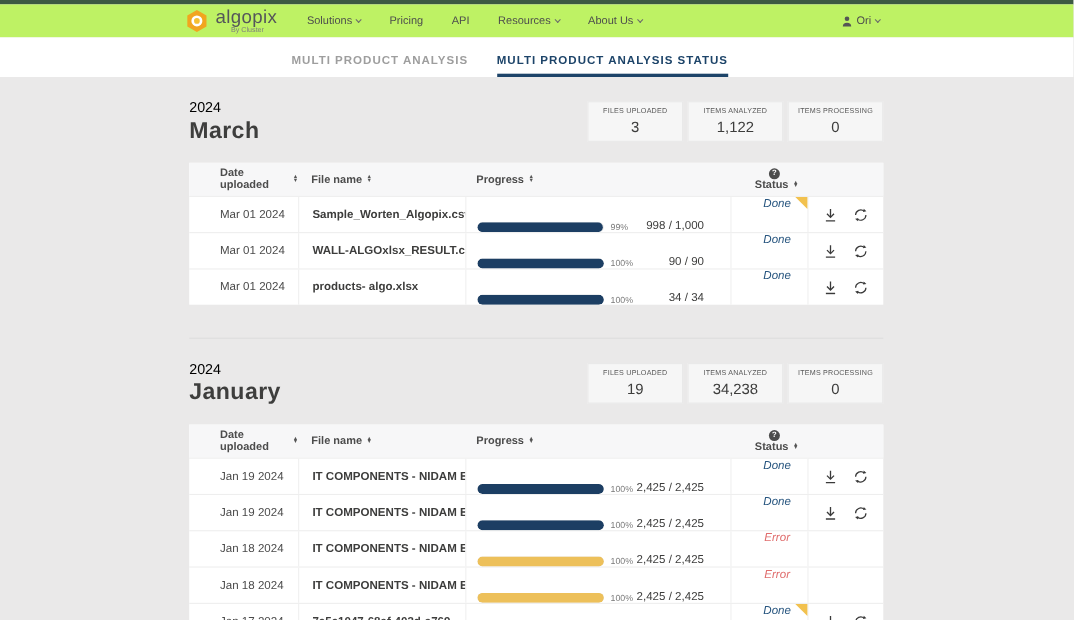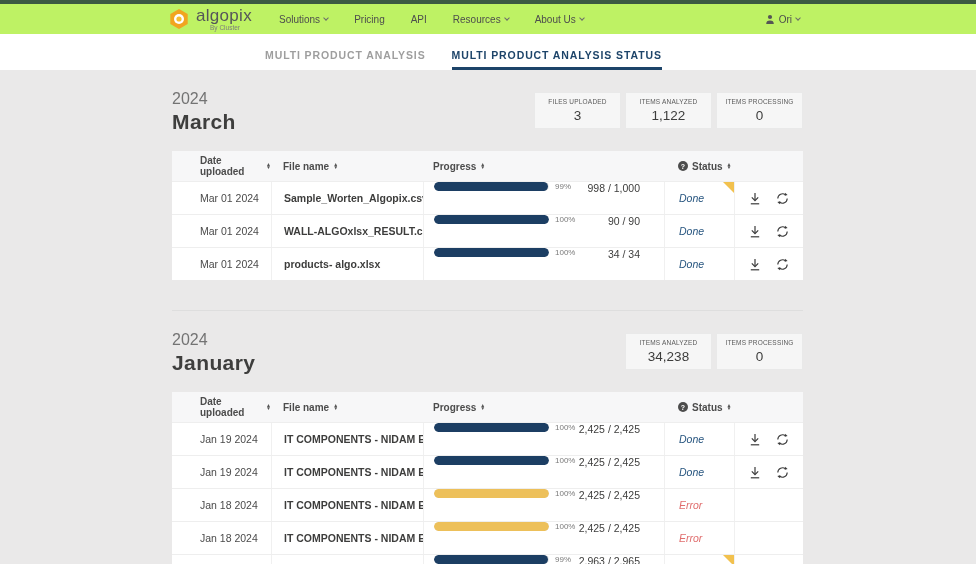--- a/index.html
+++ b/index.html
@@ -28,36 +28,36 @@
     color:#9e9e9e; white-space:nowrap;font-weight:bold; }
   .tab.active { color:#1d4469; font-weight:bold; border-bottom:3px solid #1d4469;
     padding-bottom:6px; }
 
   
   .content { width:631px; margin-left:172px; }
   .section-divider { height:1px; background:#dedede; margin-top:30px; }
 
   .section-head { display:flex; justify-content:space-between; align-items:flex-start;
     margin-top:20px; }
-  .year { font-size:16px; color:#737373; }
+  .year { font-size:13px; color:#000000; }
   .month { font-size:21px; color:#3e3e3d; font-weight:bold; letter-spacing:0.4px; margin-top:2px; }
   .stat-cards { display:flex; gap:4px; margin-top:2px; }
   .stat-card { width:87px; height:37px; background:#f6f6f6; border:1px solid #e9e9e9;
     display:flex; flex-direction:column; align-items:center; justify-content:center; }
   .stat-label { font-size:6.5px; color:#5a5a5a; letter-spacing:0.2px; }
   .stat-value { font-size:13.5px; color:#3d3d3c; margin-top:3px; }
 
   
   .table { background:#ffffff; margin-top:17px; }
   .thead { display:flex; background:#f7f7f8; height:30px; align-items:center;
     font-size:10px; color:#4c4c4c; font-weight:bold; }
   .cell-date { width:99px; padding-left:28px; }
   .cell-file { width:152px; padding-left:12px; }
-  .cell-progress { width:241px; padding-left:10px; display:flex; align-items:flex-start; }
-  .cell-status { width:70px; padding-left:14px; position:relative; }
+  .cell-progress { width:241px; padding-left:10px; display:flex; align-items:flex-end; }
+  .cell-status { width:70px; padding-left:14px; position:relative;flex-direction:column; }
   .cell-actions { width:69px; display:flex; justify-content:center; align-items:center; gap:15px; }
   .th { display:flex; align-items:center; gap:4px; cursor:pointer; }
   .sort { display:flex; flex-direction:column; line-height:0.55; font-size:5px; color:#555; }
   .qmark { width:10px; height:10px; border-radius:50%; background:#4c4c4c; color:#fff;
     font-size:7px; display:inline-flex; align-items:center; justify-content:center;
     margin-right:4px; font-weight:bold; }
   .row { display:flex; height:33px; align-items:center; border-top:1px solid #eeeeee;
     font-size:10.5px; color:#4a4a4a; }
   .row .cell-file { font-weight:bold; color:#3d3d3c; white-space:nowrap; overflow:hidden; }
   .row .cell-file, .row .cell-progress, .row .cell-status, .row .cell-actions
@@ -295,20 +295,24 @@
   </div>
 <div class="section-divider"></div>
   <div>
     <div class="section-head">
       <div>
         <div class="year">2024</div>
         <div class="month">January</div>
       </div>
       <div class="stat-cards">
         <div class="stat-card">
+          <div class="stat-label">FILES UPLOADED</div>
+          <div class="stat-value">19</div>
+        </div>
+        <div class="stat-card">
           <div class="stat-label">ITEMS ANALYZED</div>
           <div class="stat-value">34,238</div>
         </div>
         <div class="stat-card">
           <div class="stat-label">ITEMS PROCESSING</div>
           <div class="stat-value">0</div>
         </div>
       </div>
     </div>
     <div class="table">

